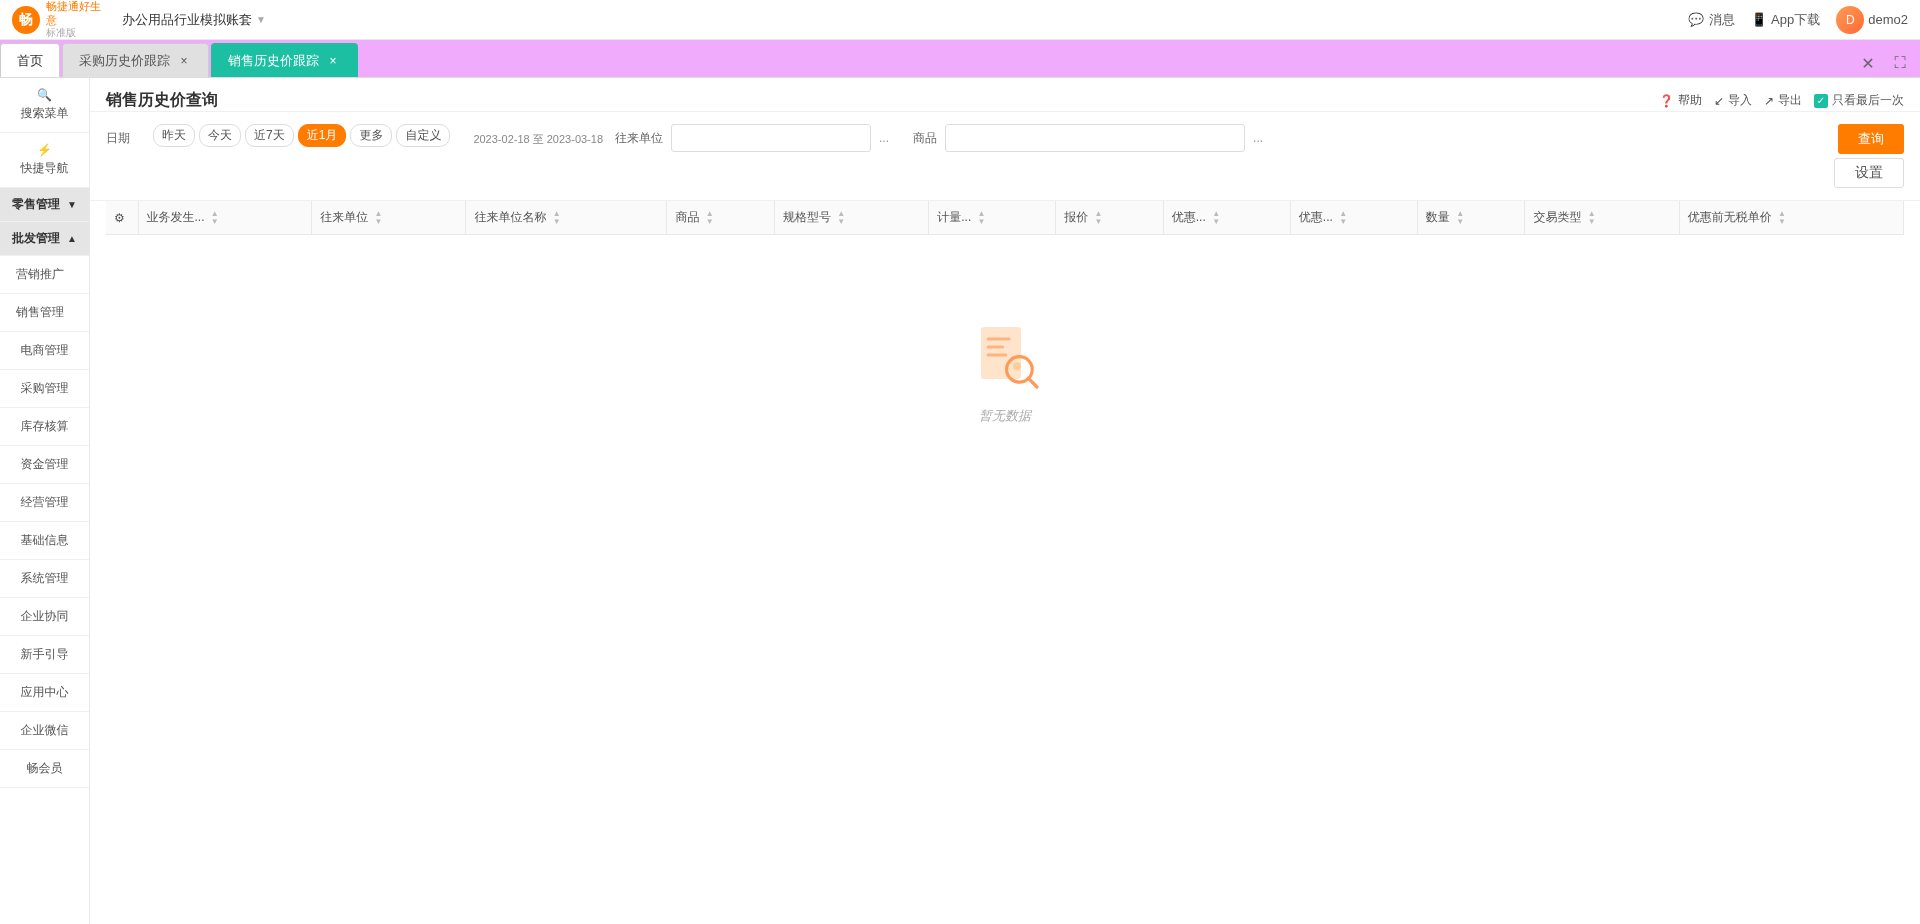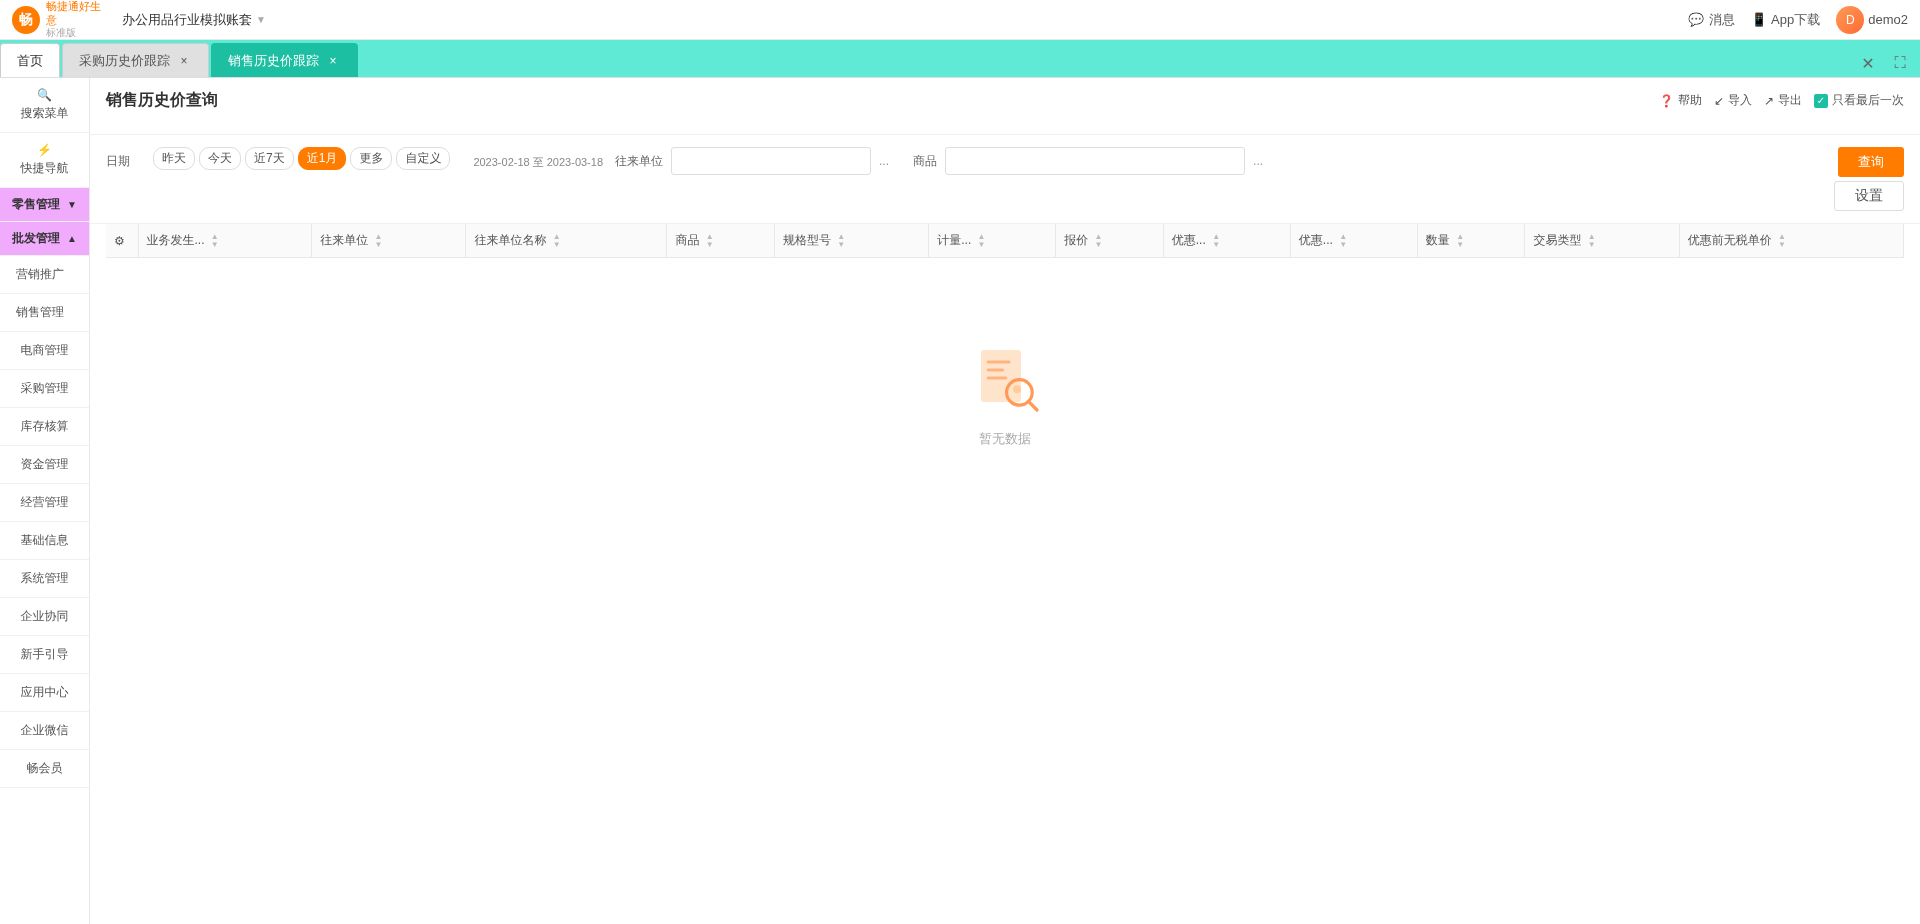--- a/index.html
+++ b/index.html
@@ -75,21 +75,21 @@
       display: flex;
       align-items: center;
       justify-content: center;
       color: white;
       font-size: 12px;
     }
 
     
     .tab-bar {
       height: 38px;
-      background: #5eead4;
+      background: #f0abfc;
       display: flex;
       align-items: flex-end;
       padding-left: 0;
       border-bottom: 1px solid #ddd;
     }
     .tab {
       height: 34px;
       display: flex;
       align-items: center;
       padding: 0 16px;
@@ -161,41 +161,41 @@
       cursor: pointer;
       font-size: 12px;
       color: #555;
       display: flex;
       flex-direction: column;
       align-items: center;
       gap: 3px;
       border-bottom: 1px solid #f0f0f0;
     }
     .sidebar-item.section-header {
-      background: #f0abfc;
+      background: #e5e5e5;
       color: #333;
       font-weight: bold;
       justify-content: space-between;
       flex-direction: row;
       padding: 8px 12px;
     }
     .sidebar-item.section-header .arrow { font-size: 10px; }
     .sidebar-item.sub-item { padding-left: 16px; text-align: left; flex-direction: row; justify-content: flex-start; font-size: 12px; }
 
     
     .content-area {
       flex: 1;
       background: #fff;
       overflow: auto;
       padding: 0;
     }
 
     
     .page-header {
-      padding: 12px 16px 23px;
+      padding: 12px 16px 0;
       border-bottom: 1px solid #f0f0f0;
       display: flex;
       align-items: center;
       justify-content: space-between;
     }
     .page-title {
       font-size: 16px;
       font-weight: bold;
       color: #333;
     }
@@ -351,20 +351,21 @@
       text-align: center;
     }
 
     
     .empty-state {
       display: flex;
       flex-direction: column;
       align-items: center;
       justify-content: center;
       padding: 80px 0 40px;
+      font-style: italic;
     }
     .empty-icon {
       width: 80px;
       height: 80px;
       margin-bottom: 12px;
     }
     .empty-text {
       color: #aaa;
       font-size: 13px;
     }

